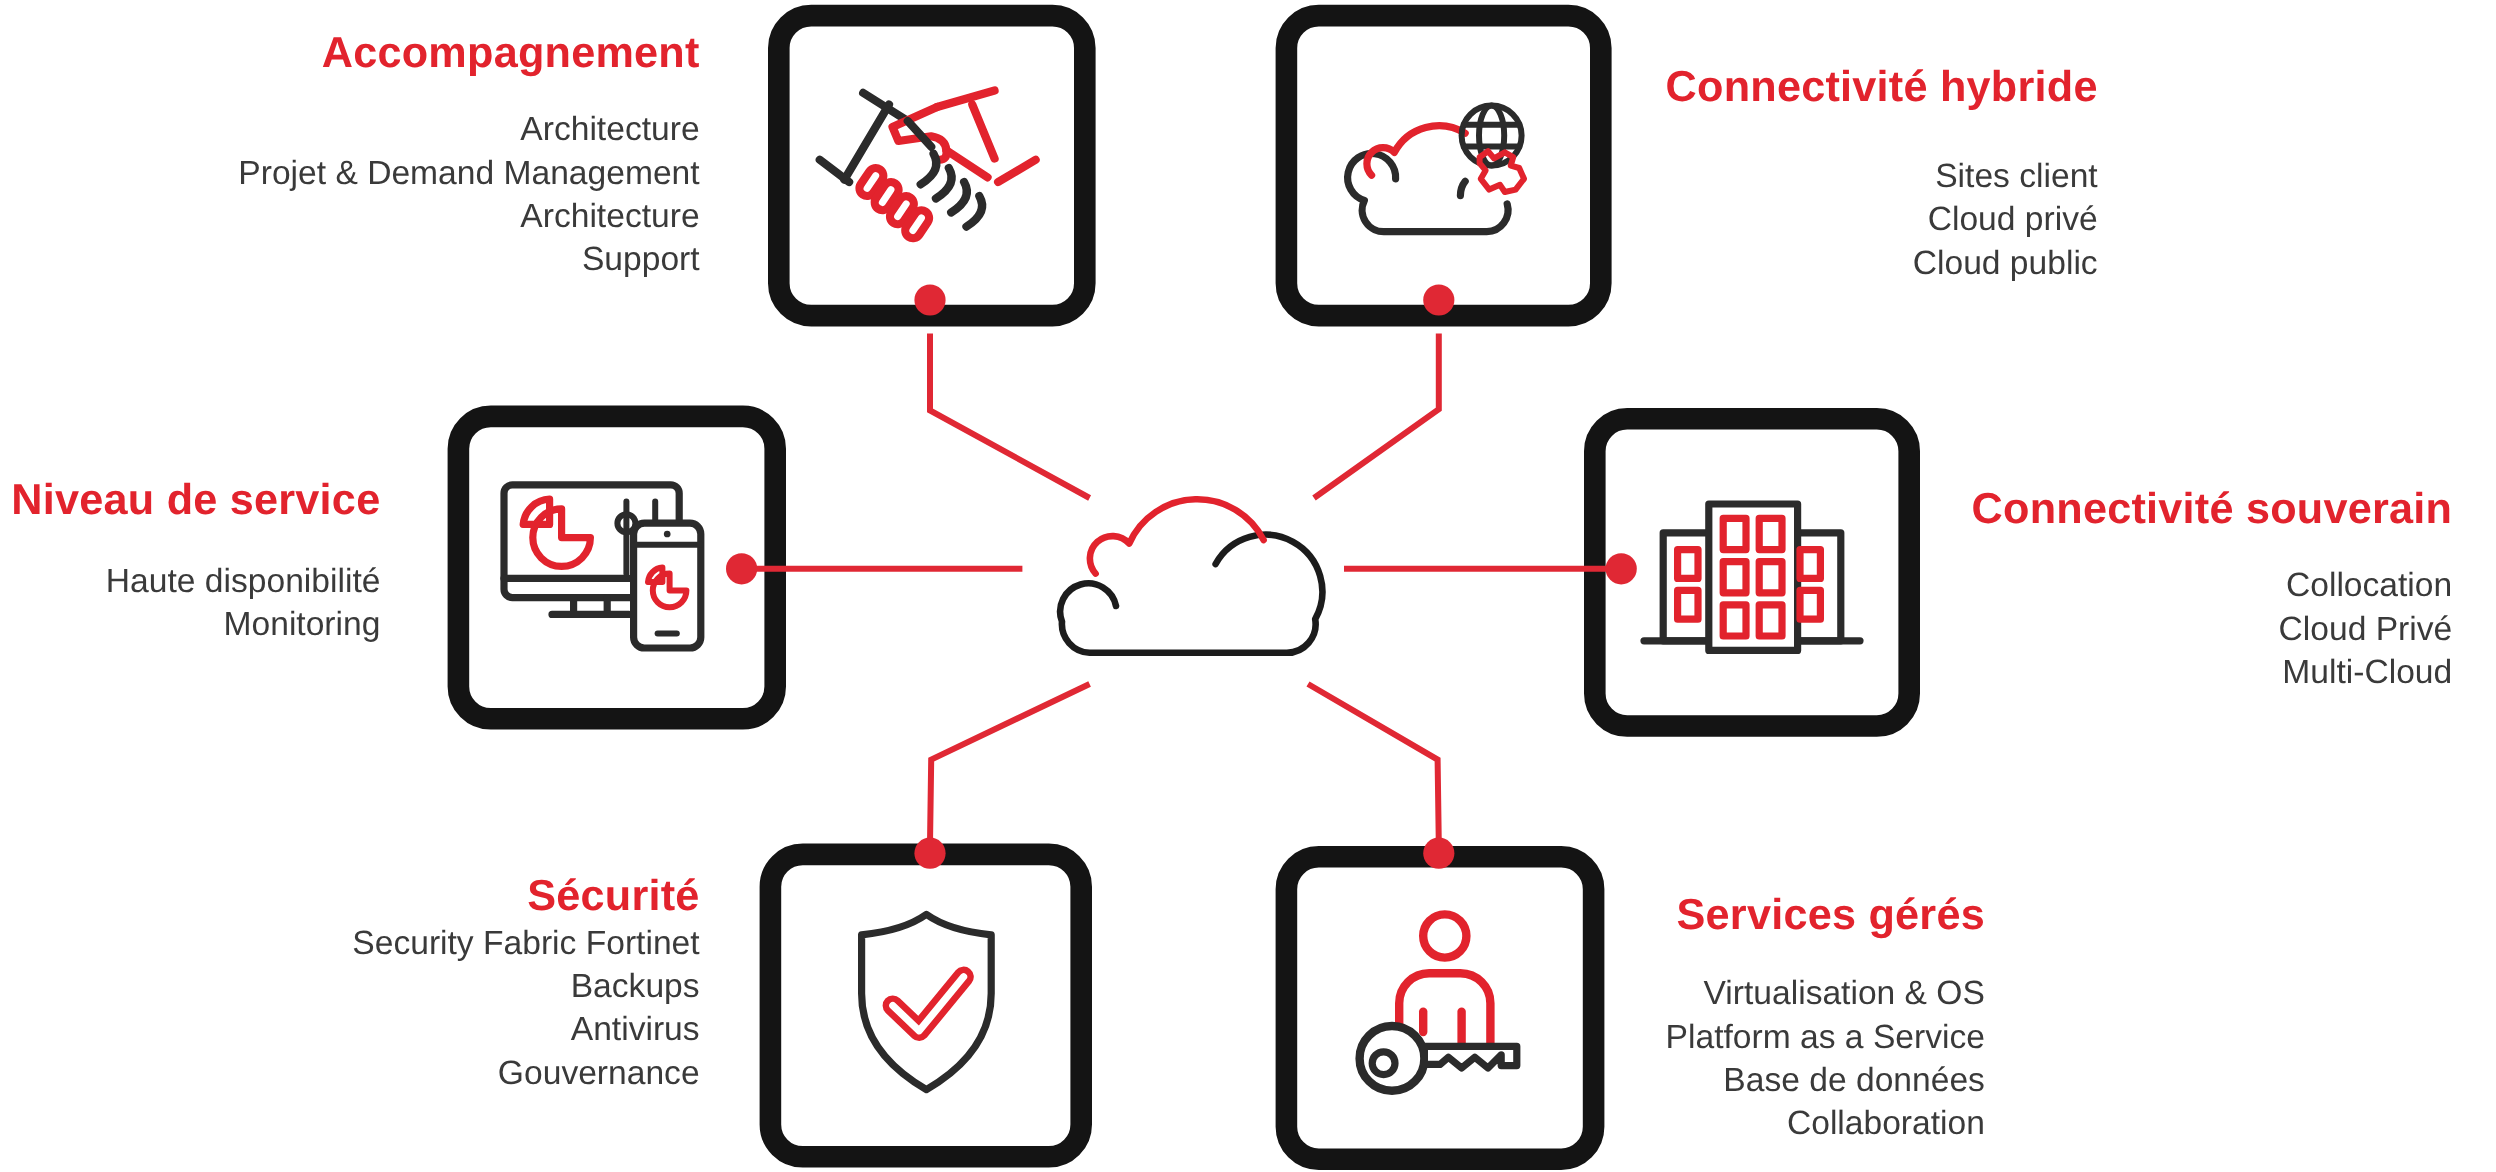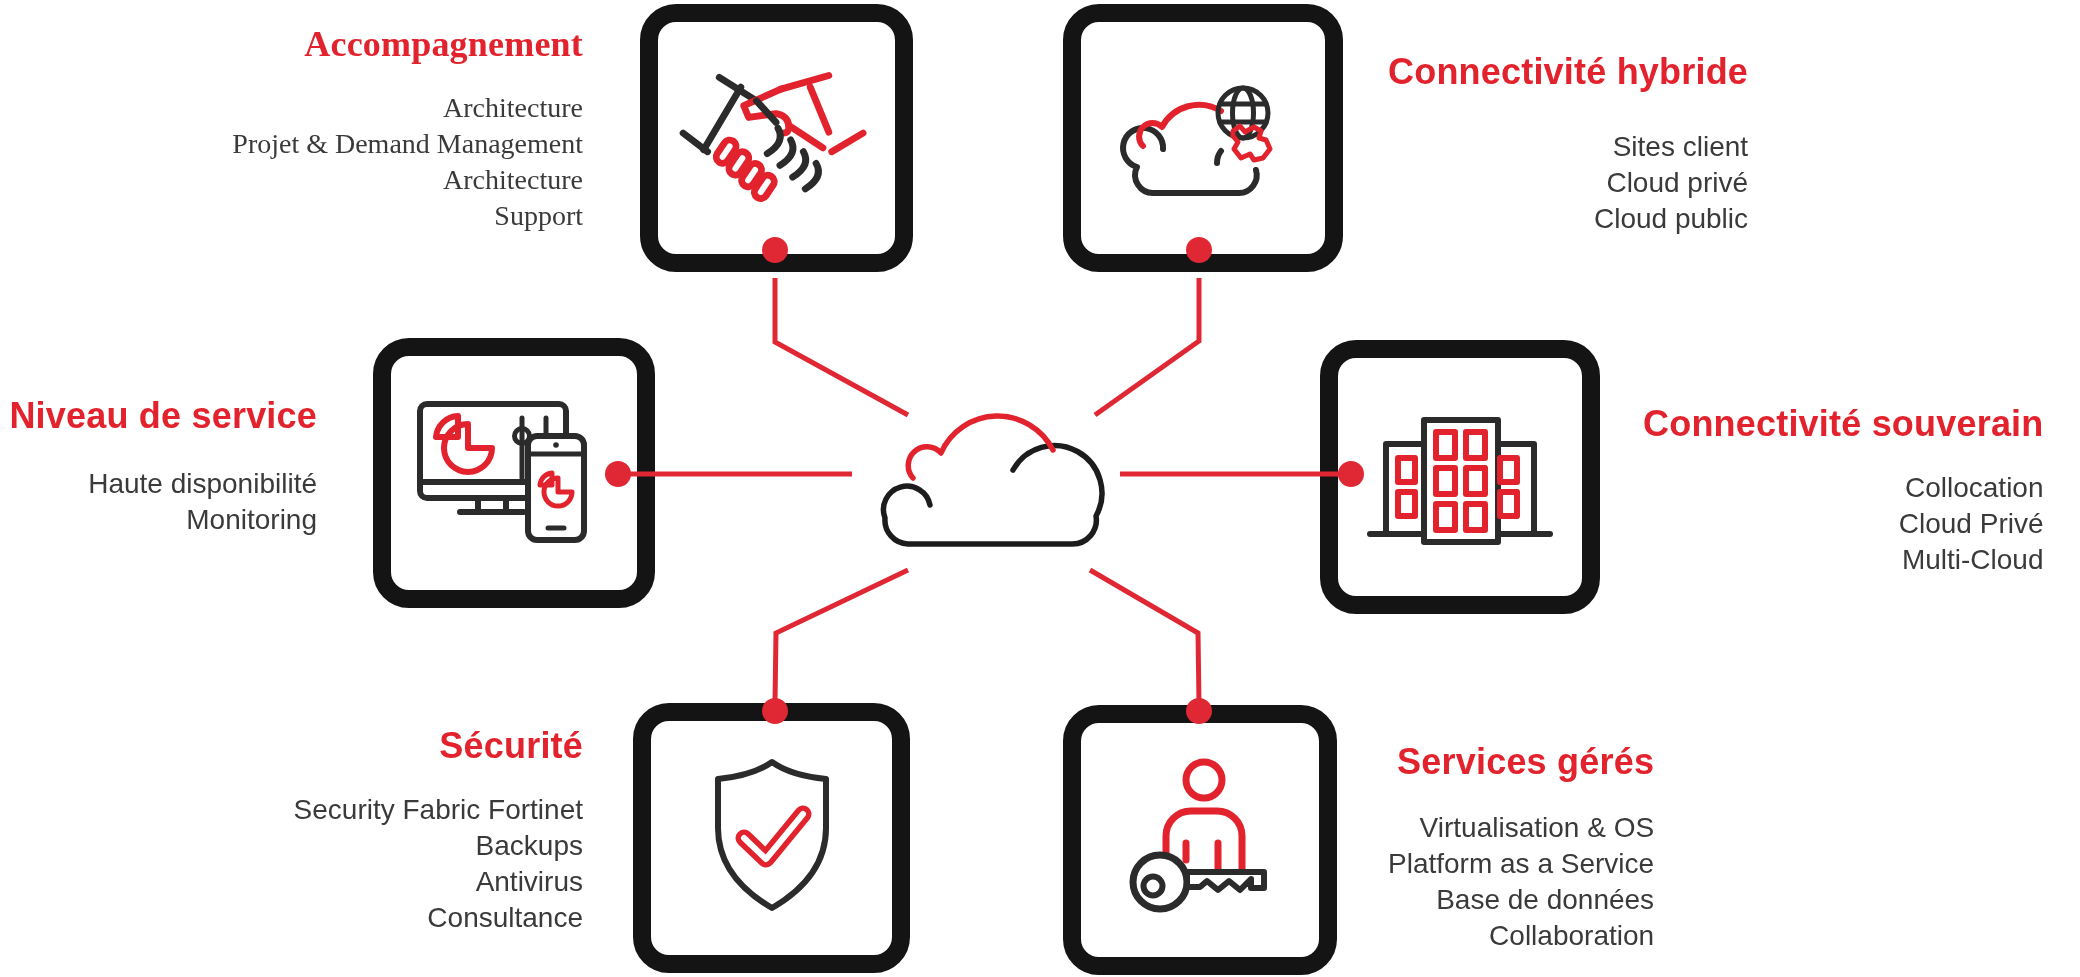--- a/index.html
+++ b/index.html
@@ -20,31 +20,31 @@
   .txt.left{text-align:right;}
   .sec-title{
     font-size:36px;font-weight:bold;line-height:44px;color:var(--accent-red);
     letter-spacing:0.2px;
   }
   .sec-items{list-style:none;margin:0;padding:0;}
   .sec-items li{
     font-size:28px;line-height:36px;color:var(--item-text);
   }  
   
-  .pos-tl{right:1497px;top:22px;font-family:Liberation Serif, serif;}
+  .pos-tl{right:1497px;top:22px;}
   .pos-tr{left:1388px;top:50px;}
   .pos-ml{right:1763px;top:394px;}
   .pos-mr{left:1643px;top:402px;}
   .pos-bl{right:1497px;top:724px;}
   .pos-br{left:1388px;top:740px;}
   .gap-tl{margin-top:24px;}
   .gap-tr{margin-top:35px;}
   .gap-ml{margin-top:28px;}
   .gap-mr{margin-top:24px;}
-  .gap-bl{margin-top:24px;}
+  .gap-bl{}
   .gap-br{margin-top:26px;}
   
   .icon-box{
     position:absolute;box-sizing:border-box;
     border:18px solid var(--box-border);border-radius:36px;background:#fff;
     display:flex;align-items:center;justify-content:center;
   }
   #box-accompagnement{left:640px;top:4px;width:273px;height:268px;}
   #box-connectivite{left:1063px;top:4px;width:280px;height:268px;}
   #box-niveau{left:373px;top:338px;width:282px;height:270px;}
@@ -101,21 +101,21 @@
       <li>Multi-Cloud</li>
     </ul>
   </div>
 
   <div class="txt right pos-bl">
     <div class="sec-title">Sécurité</div>
     <ul class="sec-items gap-bl">
       <li>Security Fabric Fortinet</li>
       <li>Backups</li>
       <li>Antivirus</li>
-      <li>Consultance</li>
+      <li>Gouvernance</li>
     </ul>
   </div>
 
   <div class="txt left pos-br">
     <div class="sec-title">Services gérés</div>
     <ul class="sec-items gap-br">
       <li>Virtualisation &amp; OS</li>
       <li>Platform as a Service</li>
       <li>Base de données</li>
       <li>Collaboration</li>

